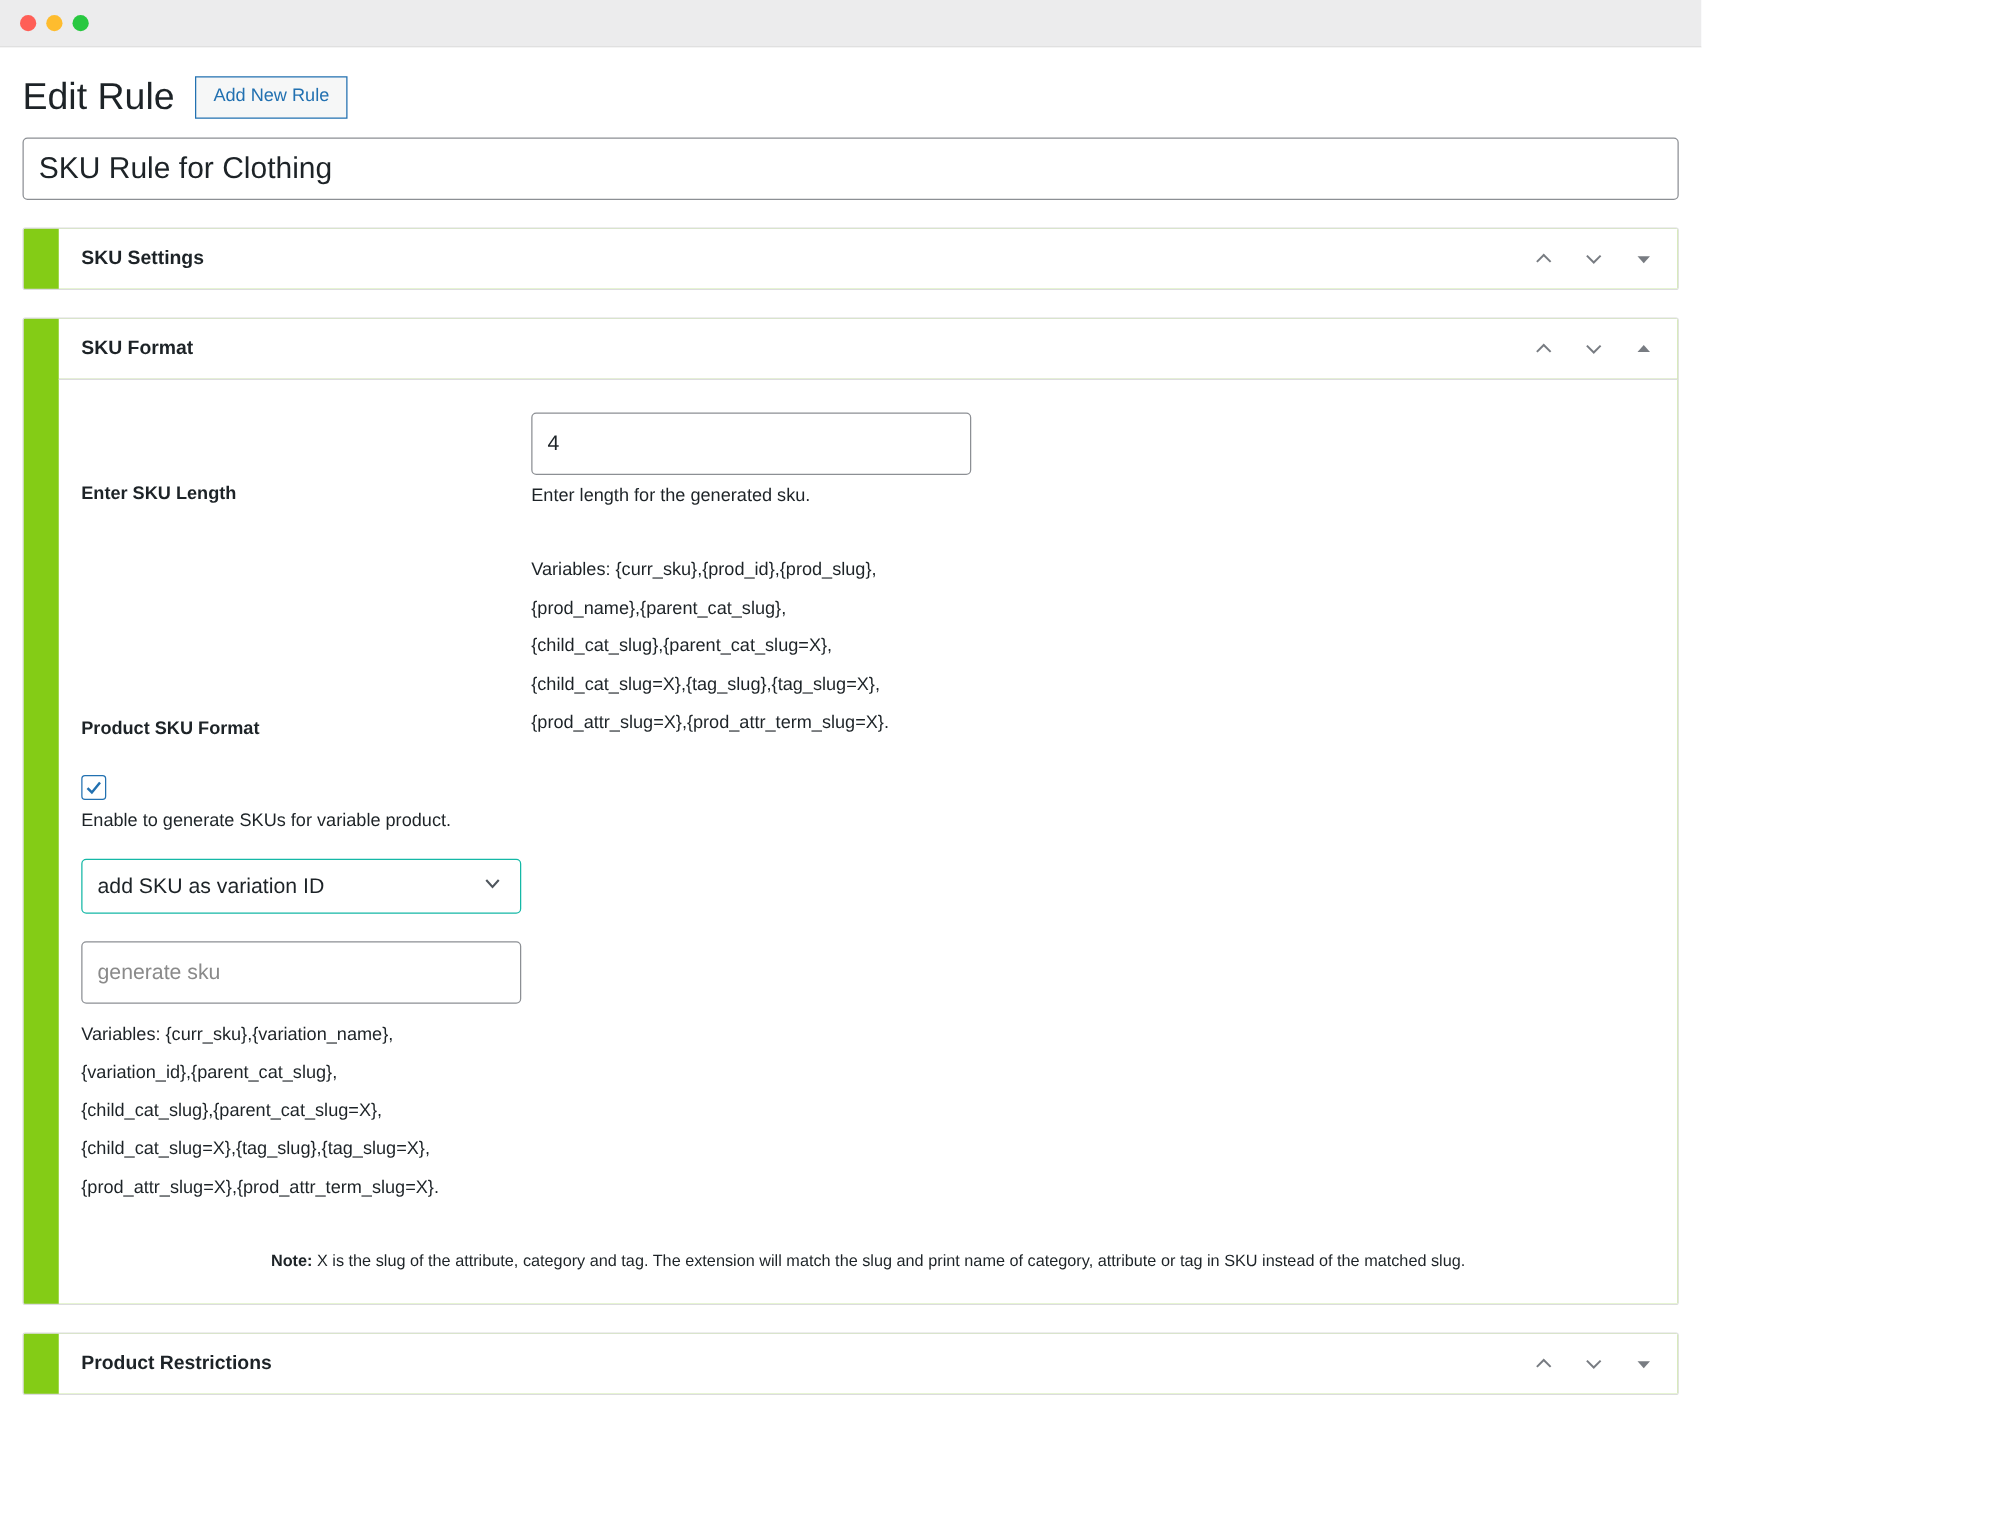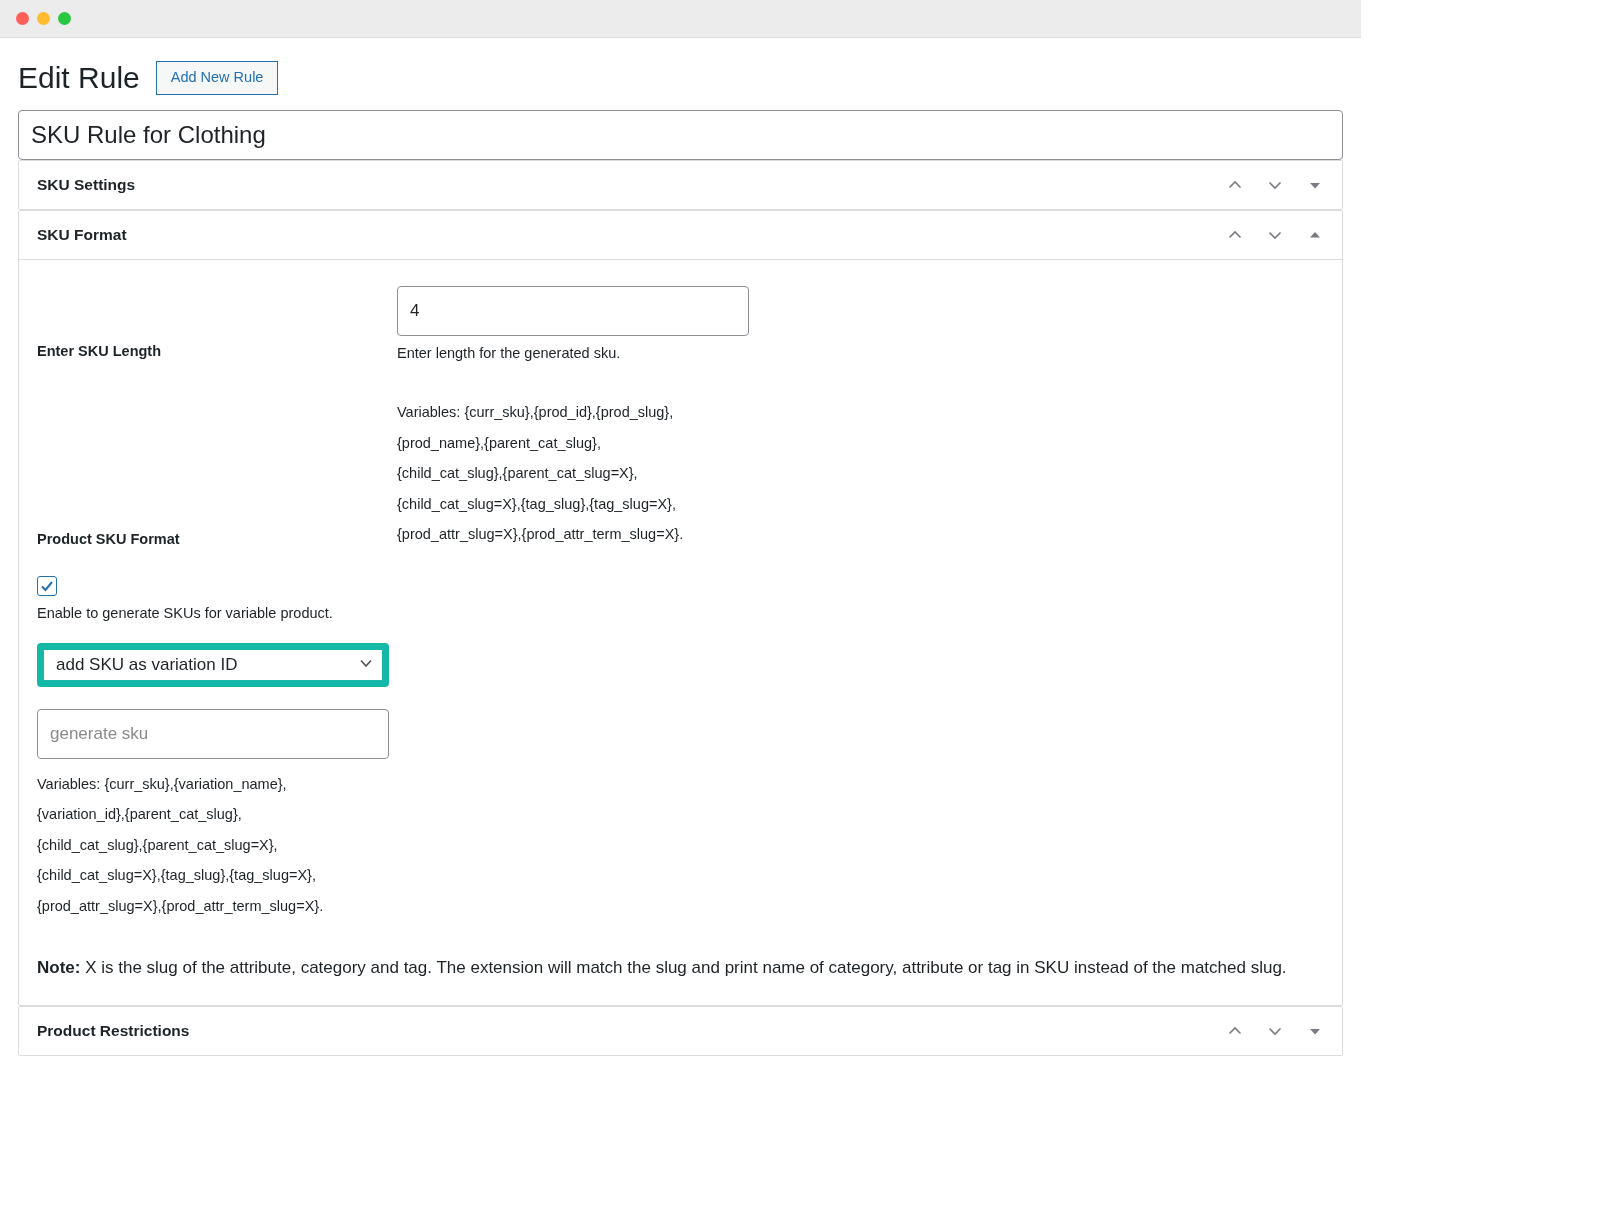--- a/index.html
+++ b/index.html
@@ -87,22 +87,24 @@
     font-size: 24px;
     font-family: "Liberation Sans", sans-serif;
     color: #1d2327;
     background: #fff;
     outline: none;
   }
 
   
   .panel {
     border: 1px solid #dcdcde;
-    background: #e5e5e5;
+    background: #84cc16;
+    margin-top: 22px;
     border-radius: 2px;
+    padding-left: 28px;
   }
   .panel-header {
     display: flex;
     align-items: center;
     justify-content: space-between;
     padding: 15px 18px;
     background: #fff;
     cursor: pointer;
   }
   .panel-header.closed-panel { border-bottom: none; }
@@ -191,21 +193,21 @@
   }
   .checkbox svg { display: block; }
   .select-wrap {
     position: relative;
     width: 352px;
     margin-top: 22px;
   }
   .select-box {
     width: 352px;
     height: 44px;
-    border: 7px solid #14b8a6;
+    border: 1px solid #14b8a6;
     border-radius: 4px;
     background: #fff;
     font-size: 17px;
     color: #1d2327;
     display: flex;
     align-items: center;
     padding: 0 12px;
     cursor: pointer;
   }
   .select-arrow {
@@ -213,23 +215,24 @@
     right: 14px;
     top: 50%;
     transform: translateY(-50%);
     pointer-events: none;
     color: #50575e;
   }
   .gap-top { margin-top: 22px; }
 
   .note {
     padding: 8px 18px 6px 18px;
-    font-size: 17px;
+    font-size: 13px;
     color: #1d2327;
     line-height: 1.5;
+    text-align: center;
   }
   .note b { font-weight: bold; }
 </style>
 </head>
 <body>
 
 <div class="window">
 
   <div class="titlebar">
     <div class="traffic">

